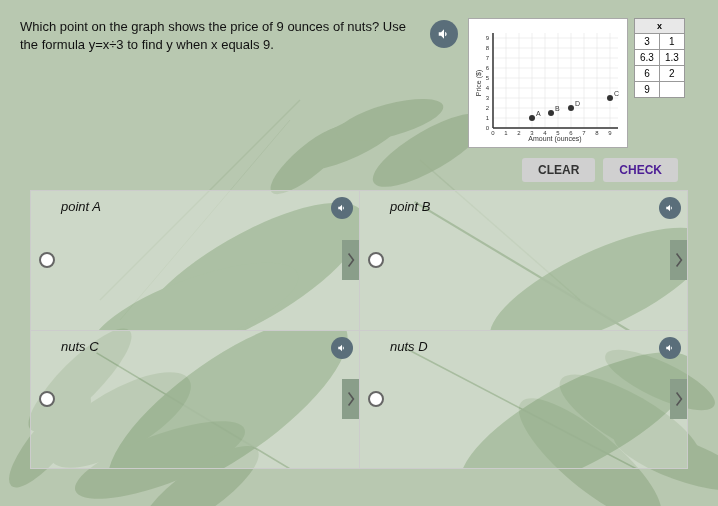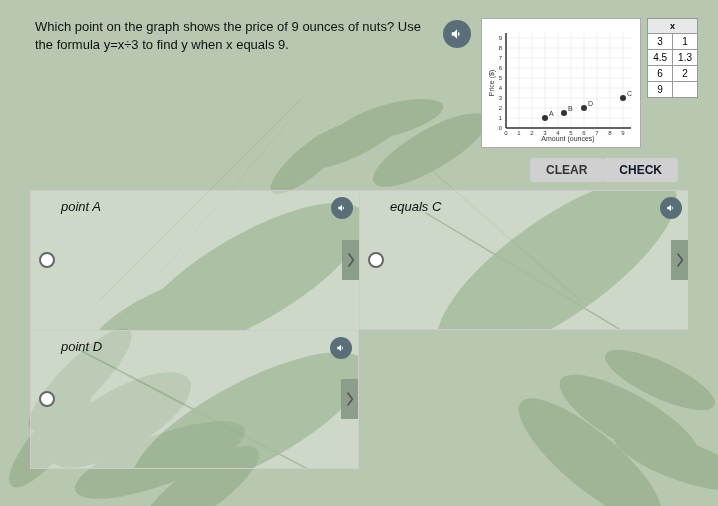--- a/index.html
+++ b/index.html
@@ -72,39 +72,40 @@
     .data-table th {
       background: #e8e8e8;
       font-weight: bold;
       font-size: 9px;
     }
 
     
     .btn-area {
       display: flex;
       justify-content: flex-end;
+      gap: 8px;
       margin-top: 10px;
       padding-right: 20px;
     }
 
     .btn-clear, .btn-check {
       padding: 5px 16px;
       font-size: 12px;
       border: none;
       border-radius: 3px;
       cursor: pointer;
       font-weight: bold;
     }
     .btn-clear {
       background: #d0d0d0;
       color: #333;
     }
     .btn-check {
       background: #d0d0d0;
-      color: #0f172a;
+      color: #4c1d95;
     }
 
     
     .choices-grid {
       display: grid;
       grid-template-columns: 1fr 1fr;
       grid-template-rows: 1fr 1fr;
       gap: 0;
       margin: 8px 0 0 0;
       padding: 0 10px;
@@ -180,21 +181,20 @@
       top: 0; right: 0; bottom: 0; left: 0;
       opacity: 0.25;
       pointer-events: none;
       z-index: 1;
     }
 
     .top-row {
       display: flex;
       align-items: flex-start;
       gap: 10px;
-      margin-left: 15px;
     }
 
     .question-speaker-col {
       display: flex;
       flex-direction: column;
       align-items: flex-start;
       gap: 6px;
       flex: 1;
       max-width: 400px;
     }
@@ -316,21 +316,21 @@
           <tr>
             <th colspan="2">x</th>
           </tr>
         </thead>
         <tbody>
           <tr>
             <td>3</td>
             <td>1</td>
           </tr>
           <tr>
-            <td>4.5</td>
+            <td>6.3</td>
             <td>1.3</td>
           </tr>
           <tr>
             <td>6</td>
             <td>2</td>
           </tr>
           <tr>
             <td>9</td>
             <td>&nbsp;</td>
           </tr>
@@ -358,43 +358,61 @@
         <svg width="10" height="16" viewBox="0 0 10 20" fill="#555">
           <path d="M2 2 L8 10 L2 18" stroke="#555" stroke-width="2" fill="none"></path>
         </svg>
       </div>
       <svg class="leaf-bg" viewBox="0 0 300 140" xmlns="http://www.w3.org/2000/svg">
         <ellipse cx="200" cy="80" rx="120" ry="40" transform="rotate(-30 200 80)" fill="#4a7a3a"></ellipse>
         <ellipse cx="150" cy="110" rx="100" ry="30" transform="rotate(-20 150 110)" fill="#4a7a3a"></ellipse>
       </svg>
     </div>
 
+    <div class="choice-item" style="border-bottom: none;">
+      <div class="radio-btn"></div>
+      <span class="choice-label">point B</span>
+      <div class="speaker-btn-sm">
+        <svg width="10" height="10" viewBox="0 0 24 24" fill="white">
+          <path d="M3 9v6h4l5 5V4L7 9H3zm13.5 3c0-1.77-1.02-3.29-2.5-4.03v8.05c1.48-.73 2.5-2.25 2.5-4.02z"></path>
+        </svg>
+      </div>
+      <div class="arrow-btn-right">
+        <svg width="10" height="16" viewBox="0 0 10 20" fill="#555">
+          <path d="M2 2 L8 10 L2 18" stroke="#555" stroke-width="2" fill="none"></path>
+        </svg>
+      </div>
+      <svg class="leaf-bg" viewBox="0 0 300 140" xmlns="http://www.w3.org/2000/svg">
+        <ellipse cx="220" cy="90" rx="110" ry="35" transform="rotate(-25 220 90)" fill="#4a7a3a"></ellipse>
+        <line x1="50" y1="10" x2="250" y2="130" stroke="#3a6a2a" stroke-width="2"></line>
+      </svg>
+    </div>
 
     <div class="choice-item" style="border-right: none;">
       <div class="radio-btn"></div>
-      <span class="choice-label">equals C</span>
+      <span class="choice-label">nuts C</span>
       <div class="speaker-btn-sm">
         <svg width="10" height="10" viewBox="0 0 24 24" fill="white">
           <path d="M3 9v6h4l5 5V4L7 9H3zm13.5 3c0-1.77-1.02-3.29-2.5-4.03v8.05c1.48-.73 2.5-2.25 2.5-4.02z"></path>
         </svg>
       </div>
       <div class="arrow-btn-right">
         <svg width="10" height="16" viewBox="0 0 10 20" fill="#555">
           <path d="M2 2 L8 10 L2 18" stroke="#555" stroke-width="2" fill="none"></path>
         </svg>
       </div>
       <svg class="leaf-bg" viewBox="0 0 300 140" xmlns="http://www.w3.org/2000/svg">
         <ellipse cx="180" cy="70" rx="130" ry="45" transform="rotate(-35 180 70)" fill="#4a7a3a"></ellipse>
         <line x1="60" y1="20" x2="260" y2="140" stroke="#3a6a2a" stroke-width="1.5"></line>
       </svg>
     </div>
 
     <div class="choice-item">
       <div class="radio-btn"></div>
-      <span class="choice-label">point D</span>
+      <span class="choice-label">nuts D</span>
       <div class="speaker-btn-sm">
         <svg width="10" height="10" viewBox="0 0 24 24" fill="white">
           <path d="M3 9v6h4l5 5V4L7 9H3zm13.5 3c0-1.77-1.02-3.29-2.5-4.03v8.05c1.48-.73 2.5-2.25 2.5-4.02z"></path>
         </svg>
       </div>
       <div class="arrow-btn-right">
         <svg width="10" height="16" viewBox="0 0 10 20" fill="#555">
           <path d="M2 2 L8 10 L2 18" stroke="#555" stroke-width="2" fill="none"></path>
         </svg>
       </div>

